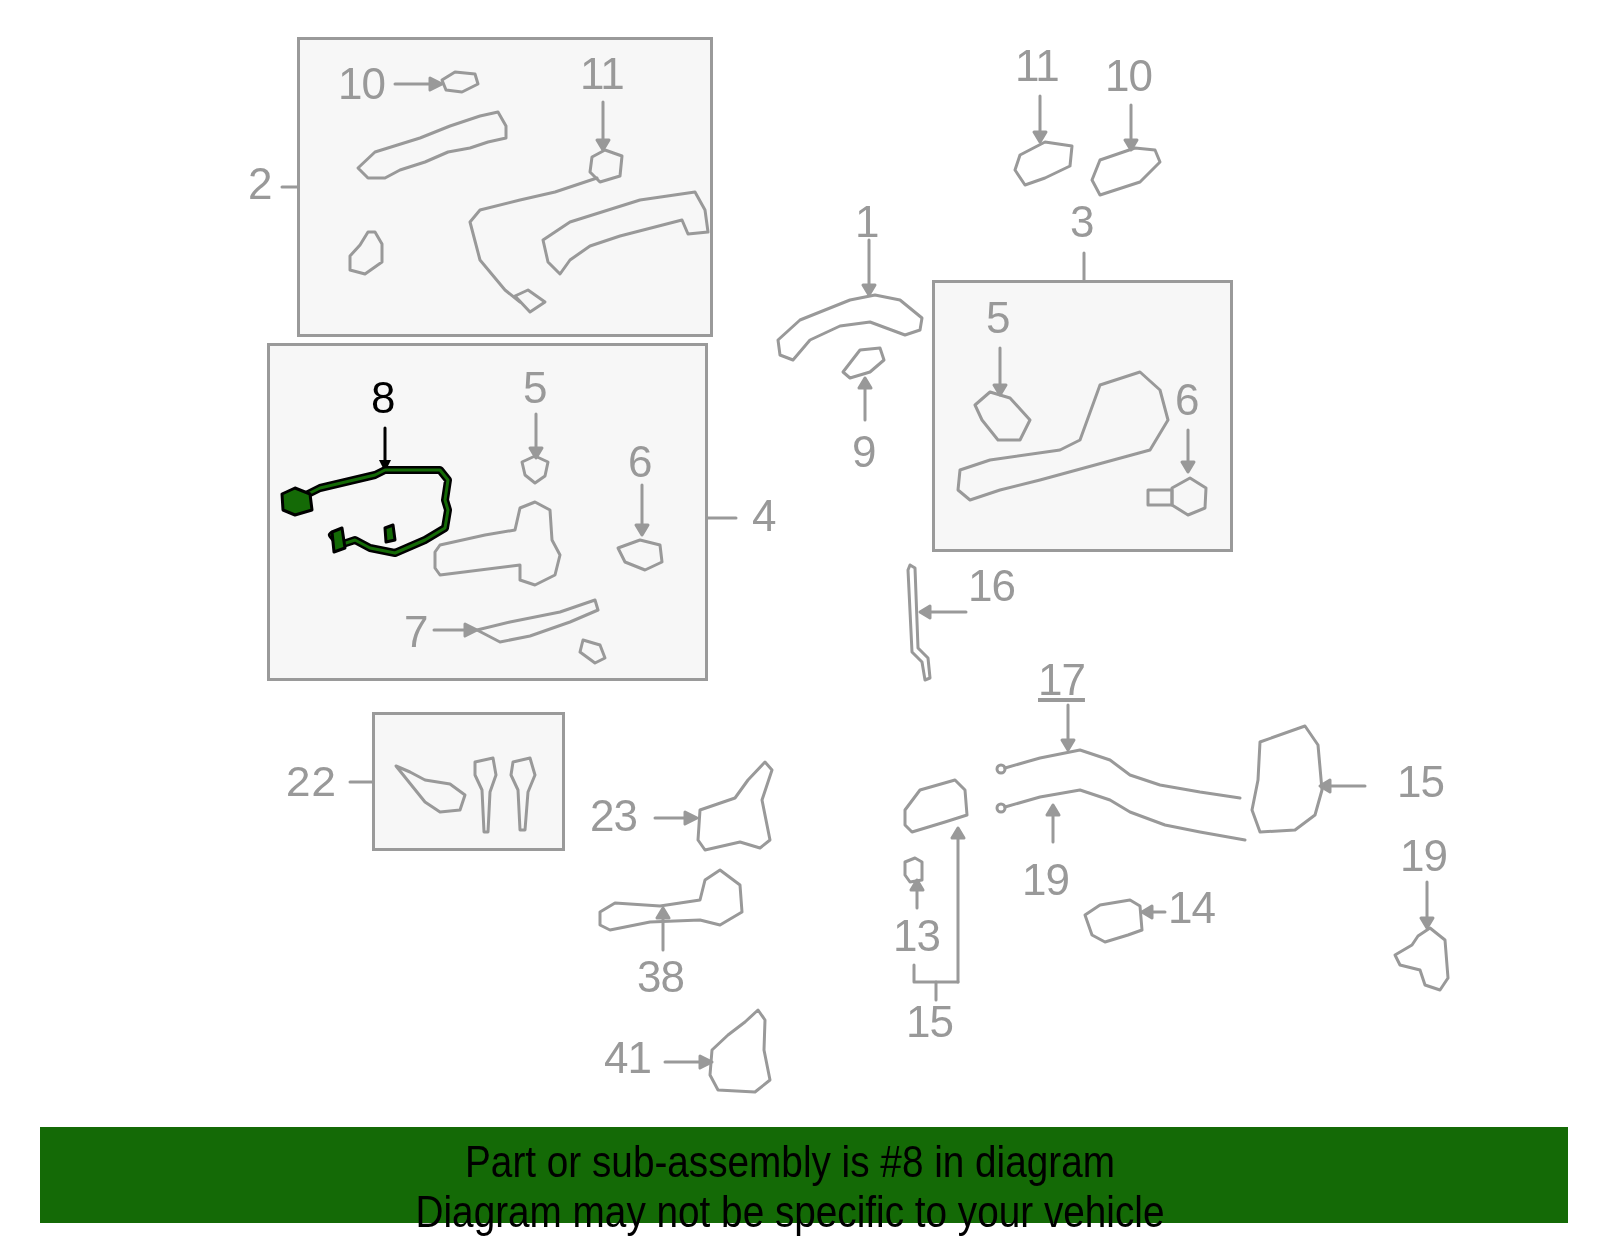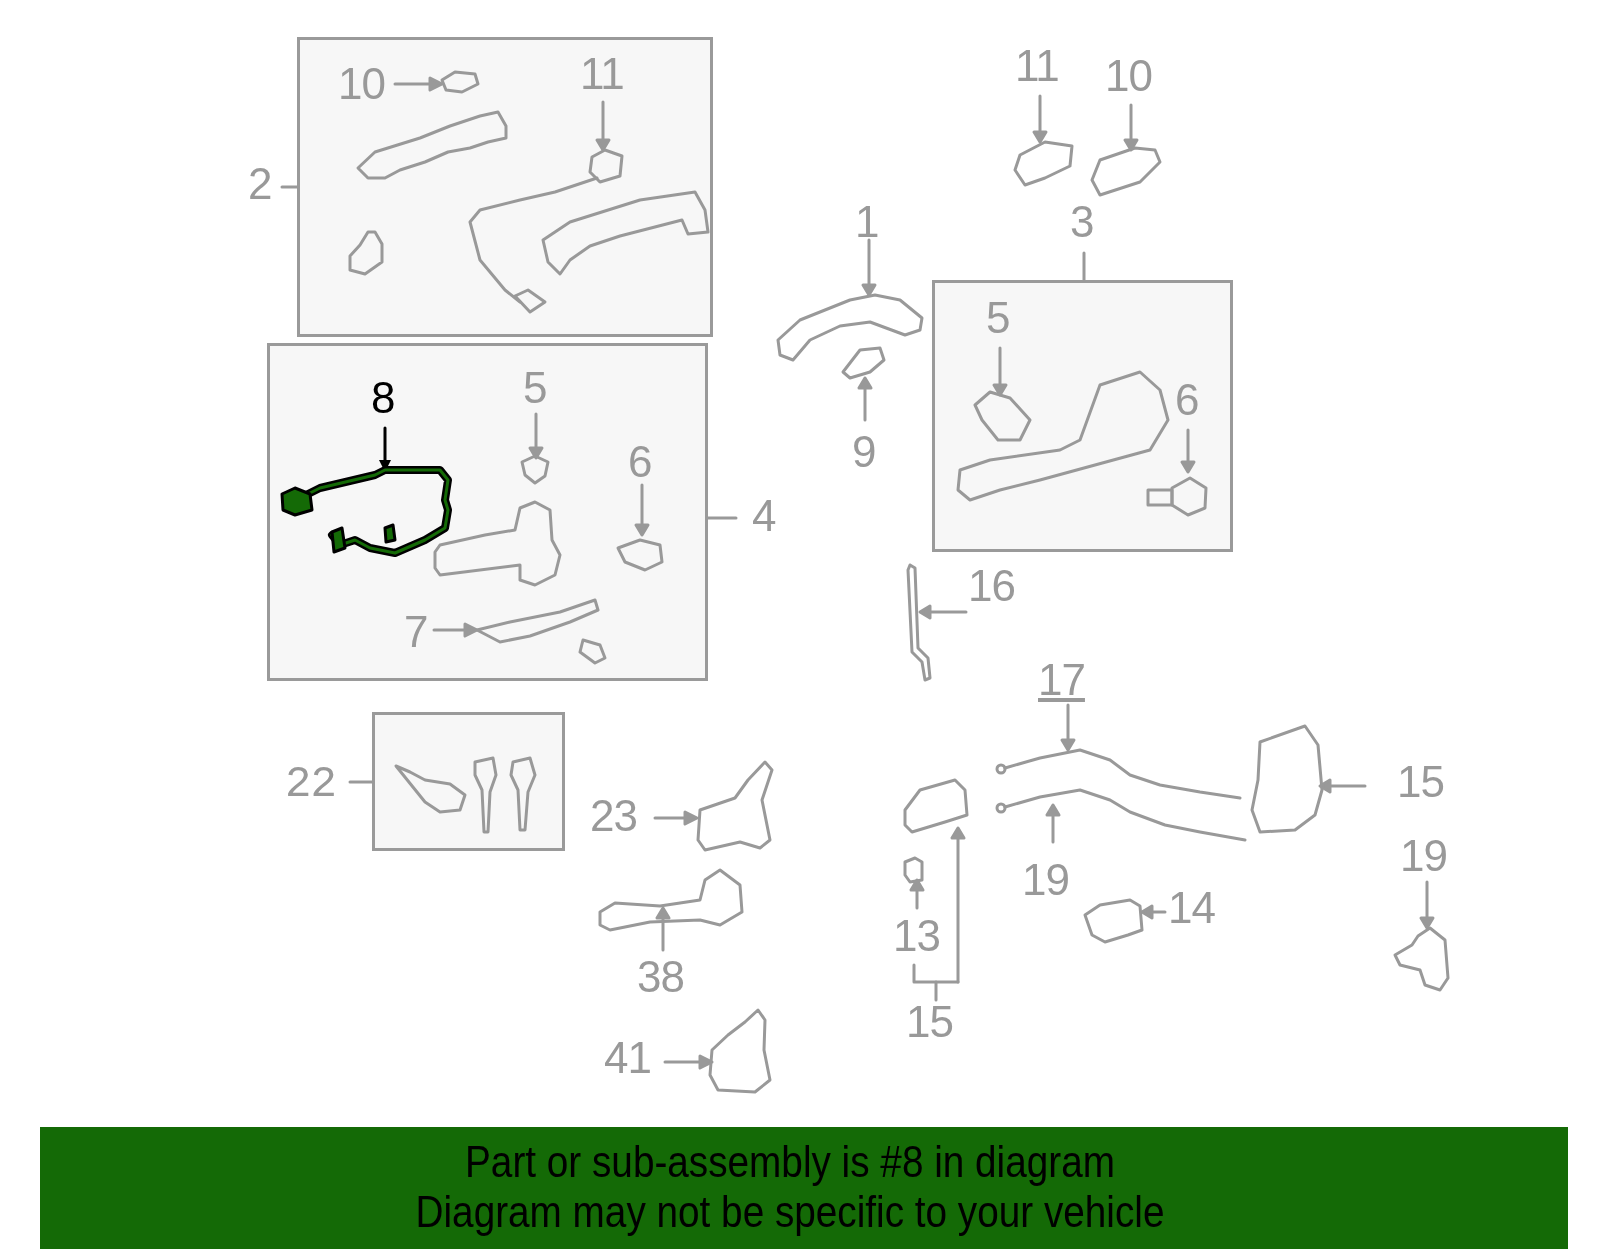--- a/index.html
+++ b/index.html
@@ -1,21 +1,21 @@
 <!DOCTYPE html>
 <html><head>
 <meta charset="utf-8">
 <style>
   html, body { margin:0; padding:0; background:#ffffff; }
   body { width:1600px; height:1249px; position:relative; overflow:hidden; font-family:"Liberation Sans", sans-serif; }
   #diagram { position:absolute; left:0; top:0; width:1600px; height:1249px; }
   .lbl { position:absolute; font-family:"Liberation Sans", sans-serif; font-size:44px; color:#999999; line-height:1; letter-spacing:-1px; }
   .lbl.hl { color:#000000; }
   .box { position:absolute; border:3px solid #9a9a9a; background:#f7f7f7; box-sizing:border-box; }
-  #banner { position:absolute; left:40px; top:1127px; width:1528px; height:122px; background:#146a06; }
+  #banner { position:absolute; left:40px; top:1127px; width:1528px; height:96px; background:#146a06; }
   #banner .line { position:absolute; left:0; width:1500px; text-align:center; font-family:"Liberation Sans", sans-serif; font-size:44px; color:#000; line-height:1; transform:scaleX(0.88); transform-origin:50% 50%; }
 </style>
 </head>
 <body>
 
 <div id="diagram">
 
   <div class="box" style="left:297px;top:37px;width:416px;height:300px;"></div>
   <div class="box" style="left:267px;top:343px;width:441px;height:338px;"></div>
   <div class="box" style="left:932px;top:280px;width:301px;height:272px;"></div>

